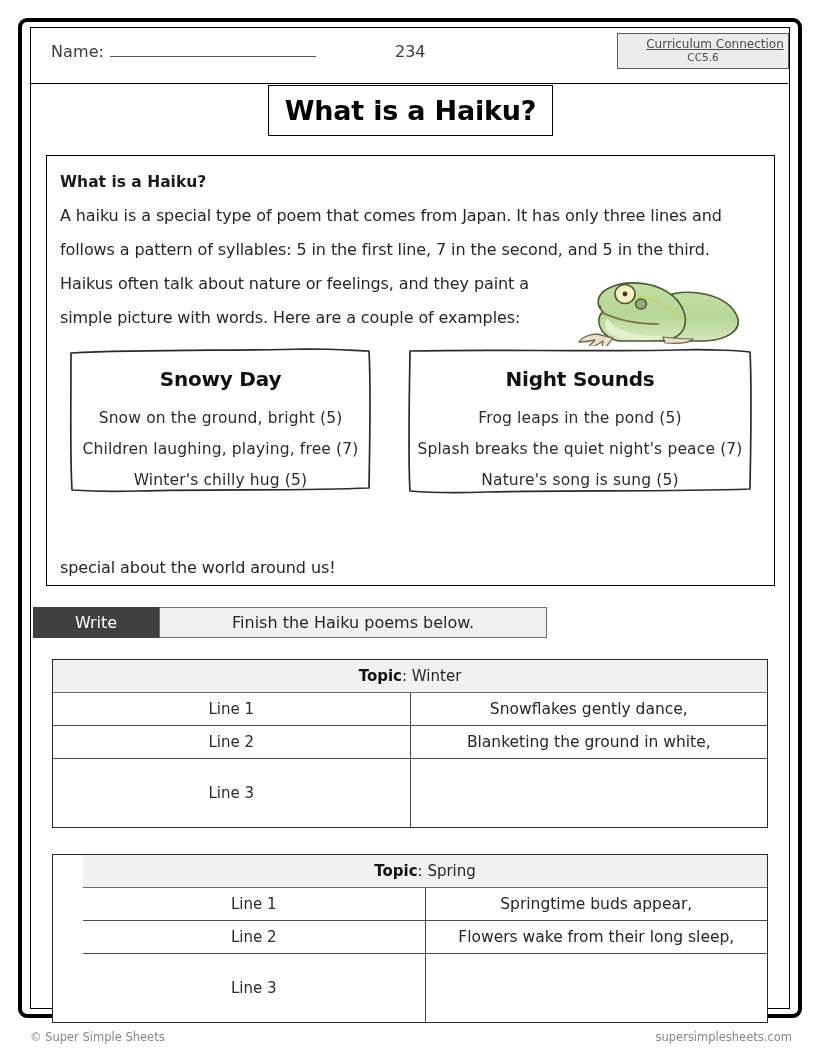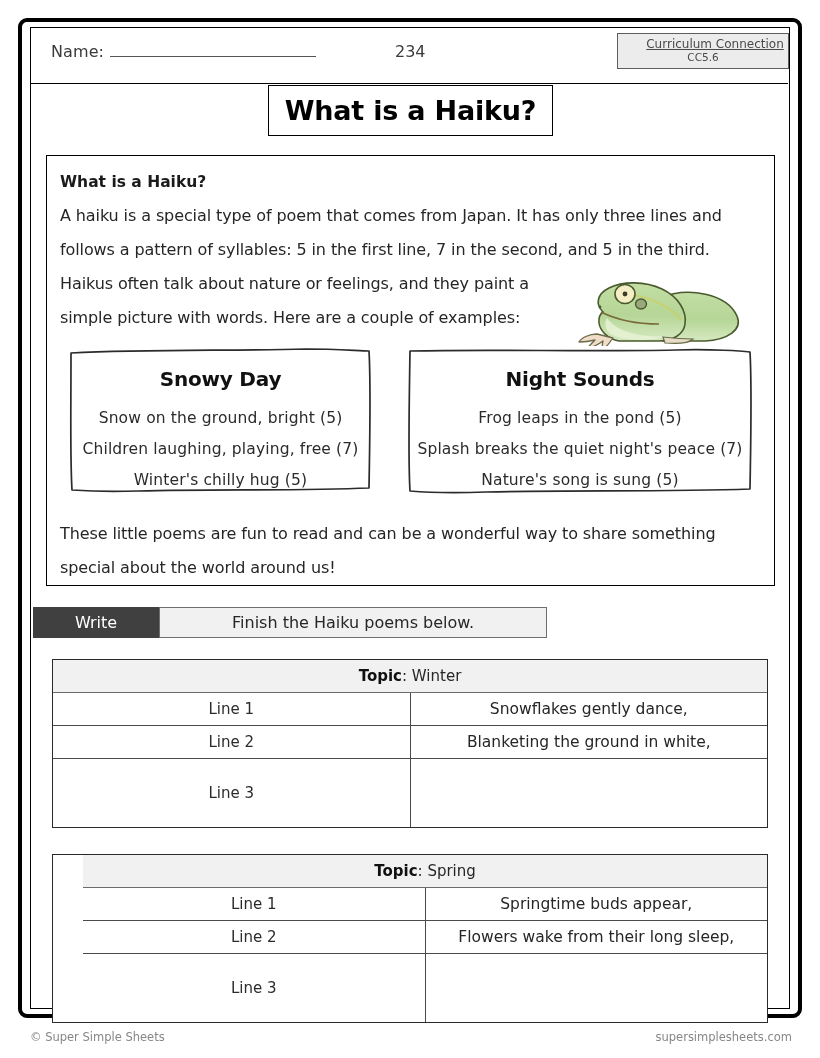--- a/index.html
+++ b/index.html
@@ -384,21 +384,20 @@
     <svg class="haiku-outline" viewBox="0 0 348 148" preserveAspectRatio="none" xmlns="http://www.w3.org/2000/svg">
       <path d="M4 5 C90 3 180 6 270 4 C306 3 336 5 344 6 C346 42 345 82 344 143
                C260 146 170 144 80 146 C48 147 16 146 4 145 C2 112 3 70 4 5 Z" fill="none" stroke="#2b2b2b" stroke-width="1.7" stroke-linejoin="round"></path>
     </svg>
     <div class="haiku-title">Night Sounds</div>
     <div class="haiku-line first">Frog leaps in the pond (5)</div>
     <div class="haiku-line">Splash breaks the quiet night's peace (7)</div>
     <div class="haiku-line">Nature's song is sung (5)</div>
   </div>
 
-  <div class="body-line" id="closing-line-1">These little poems are fun to read and can be a wonderful way to share something</div>
   <div class="body-line" id="closing-line-2">special about the world around us!</div>
 </div>
 
 <div id="write-bar">
   <div id="write-label">Write</div>
   <div id="write-instruction">Finish the Haiku poems below.</div>
 </div>
 
 <div class="answer-table" id="answer-table-1">
   <table>

